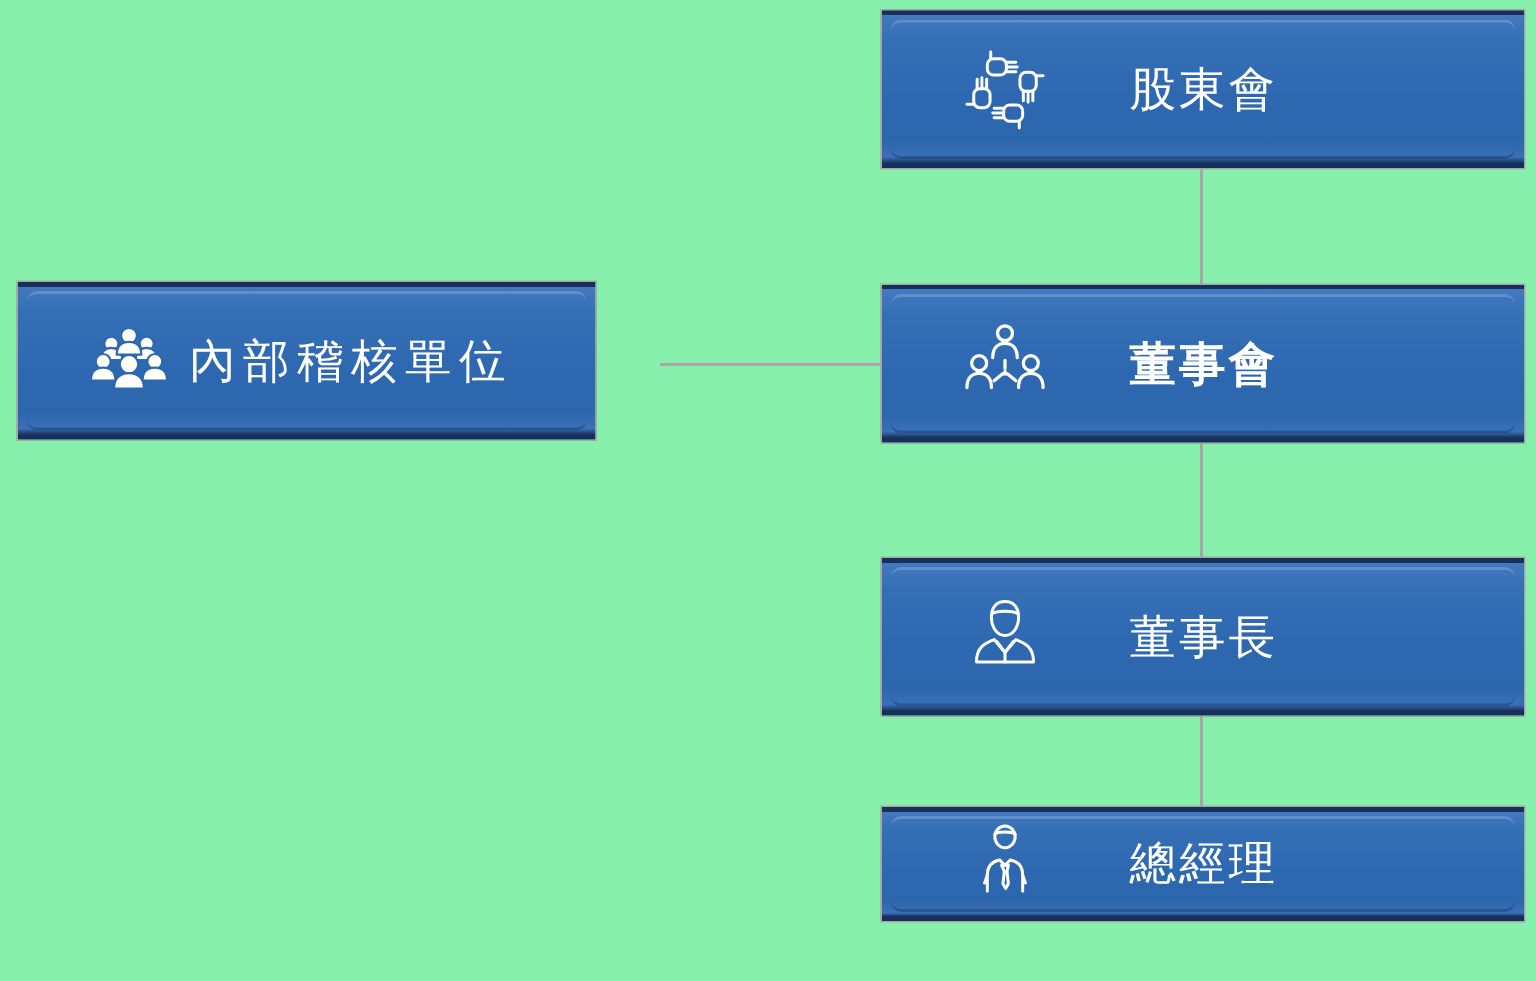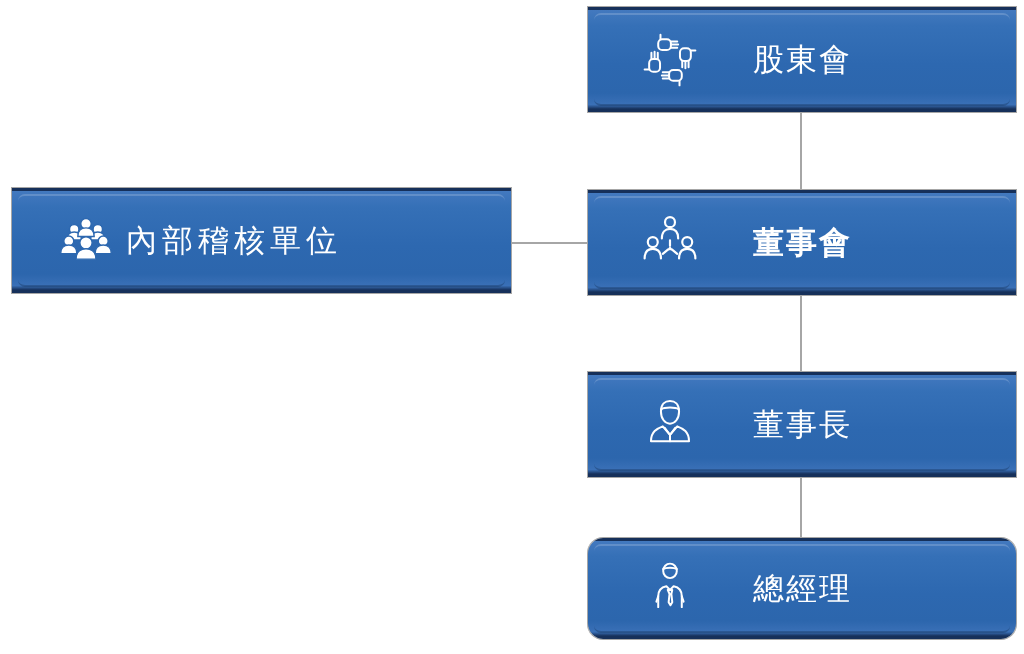--- a/index.html
+++ b/index.html
@@ -3,21 +3,21 @@
 <meta charset="utf-8">
 <style>
   * { margin: 0; padding: 0; box-sizing: border-box; }
   html, body { background: #000; }
   body { font-family: "Liberation Sans", "DejaVu Sans", sans-serif; }
 
   .stage {
     position: relative;
     width: 1024px;
     height: 654px;
-    background: #ffffff;
+    background: #86efac;
     overflow: hidden;
   }
 
   
   .node {
     position: absolute;
     border: 1px solid #a6a6a6;
     border-top: none;
     border-bottom: none;
     box-shadow: 0 -1px 0 #a6a6a6, 0 1px 0 #a6a6a6;
@@ -67,22 +67,22 @@
 
   
   .connector { position: absolute; background: #a6a6a6; }
   .connector.v { width: 2px; }
   .connector.h { height: 2px; }
 
   
   #node-shareholders    { left: 587px; top: 7px;   width: 430px; height: 105px; }
   #node-board           { left: 587px; top: 190px; width: 430px; height: 105px; font-weight: bold; }
   #node-chairman        { left: 587px; top: 372px; width: 430px; height: 105px; }
-  #node-general-manager { left: 587px; top: 538px; width: 430px; height: 101px; border-radius: 16px; }
-  #node-internal-audit  { left: 11px;  top: 188px; width: 501px; height: 105px; }
+  #node-general-manager { left: 587px; top: 538px; width: 430px; height: 76px; }
+  #node-internal-audit  { left: 11px;  top: 188px; width: 387px; height: 105px; }
 
   #conn-shareholders-board { left: 800px; top: 112px; height: 78px; }
   #conn-board-chairman     { left: 800px; top: 295px; height: 77px; }
   #conn-chairman-gm        { left: 800px; top: 477px; height: 61px; }
   #conn-audit-board        { left: 440px; top: 242px; width: 147px; }
 </style>
 </head>
 <body>
 
 <div class="stage">

